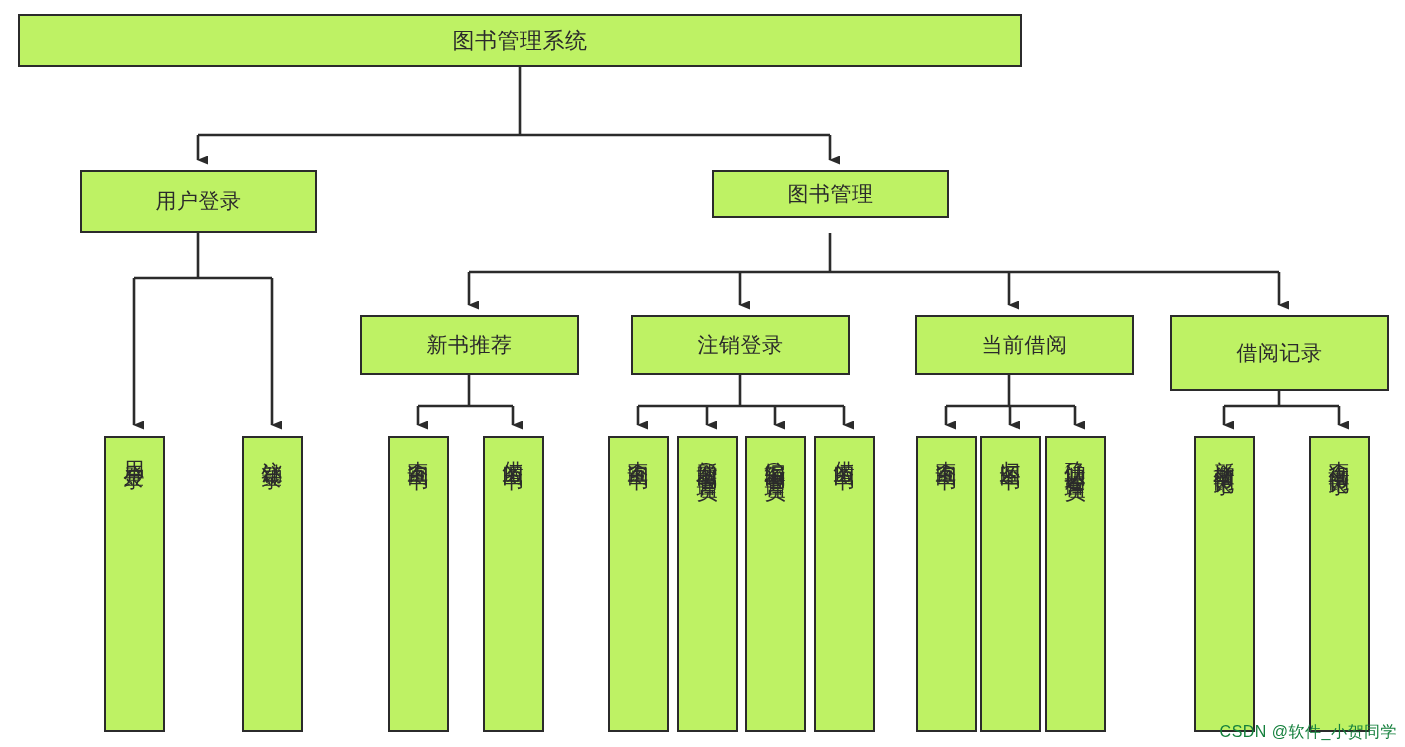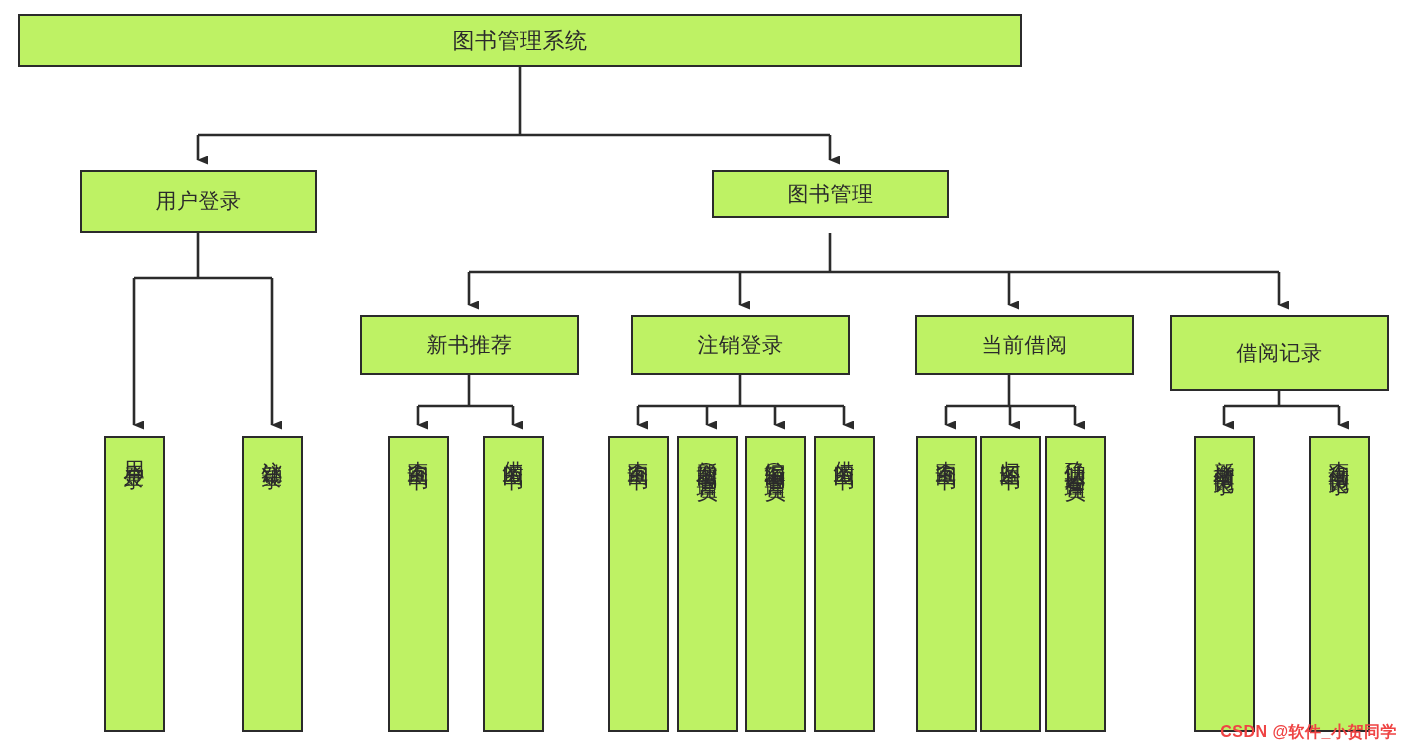--- a/index.html
+++ b/index.html
@@ -56,24 +56,23 @@
     font-size: 21px;
     line-height: 1.0;
     letter-spacing: 3px;
     white-space: nowrap;
   }
   .watermark {
     position: absolute;
     right: 8px;
     bottom: 4px;
     font-size: 16px;
-    color: #ef4444;
+    color: #15803d;
     white-space: nowrap;
     letter-spacing: 0.5px;
-    font-weight: bold;
   }
 </style>
 </head>
 <body>
 
 <div id="canvas">
 
   <svg class="edges" viewBox="0 0 1405 747">
     <defs>
       <marker id="arrow" markerWidth="9" markerHeight="11" refX="4.5" refY="10" orient="auto" markerUnits="userSpaceOnUse">

